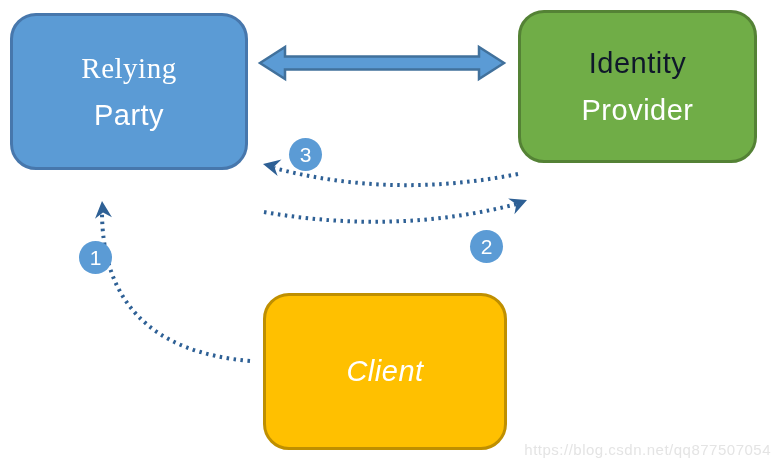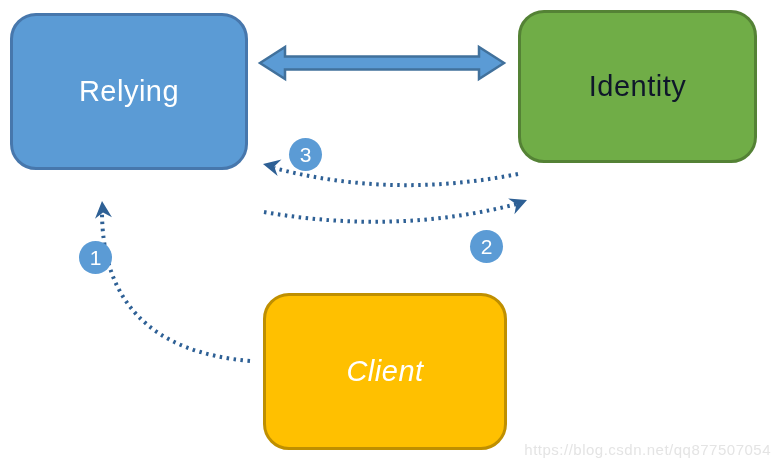--- a/index.html
+++ b/index.html
@@ -65,25 +65,27 @@
     <path d="M 0 0 L -17 8.5 L -11.5 0 L -17 -8.5 Z" transform="translate(102,201) rotate(-95)" fill="#2E6095"></path>
 
     <path d="M 264 212 Q 395 235 517 204" fill="none" stroke-width="4" stroke-dasharray="2.5 4.5" stroke-linecap="butt" stroke="#2E6095"></path>
     <path d="M 0 0 L -17 8.5 L -11.5 0 L -17 -8.5 Z" transform="translate(527,200) rotate(-22)" fill="#2E6095"></path>
 
     <path d="M 518 174 Q 392 199 274 168" fill="none" stroke-width="4" stroke-dasharray="2.5 4.5" stroke-linecap="butt" stroke="#2E6095"></path>
     <path d="M 0 0 L -17 8.5 L -11.5 0 L -17 -8.5 Z" transform="translate(263,164) rotate(193)" fill="#2E6095"></path>
   </svg>
 
   <div class="node node-rp" style="background-color: rgb(91, 155, 213); border-color: rgb(71, 119, 172);">
-    <div class="line" style="color: rgb(255, 255, 255);">Relying</div>
+    <div class="line" style="color: rgb(255, 255, 255); font-family: Liberation Serif, serif;">Relying</div>
+    <div class="line" style="color: rgb(255, 255, 255);">Party</div>
   </div>
 
   <div class="node node-idp" style="background-color: rgb(112, 173, 71); border-color: rgb(84, 130, 53);">
     <div class="line" style="color: #0f172a;">Identity</div>
+    <div class="line" style="color: rgb(255, 255, 255);">Provider</div>
   </div>
 
   <div class="node node-client" style="background-color: rgb(255, 192, 0); border-color: rgb(191, 143, 0);">
     <div class="line" style="color: rgb(255, 255, 255);">Client</div>
   </div>
 
   <div class="badge badge-1" style="background-color: rgb(91, 155, 213); color: rgb(255, 255, 255);">1</div>
   <div class="badge badge-2" style="background-color: rgb(91, 155, 213); color: rgb(255, 255, 255);">2</div>
   <div class="badge badge-3" style="background-color: rgb(91, 155, 213); color: rgb(255, 255, 255);">3</div>
 

